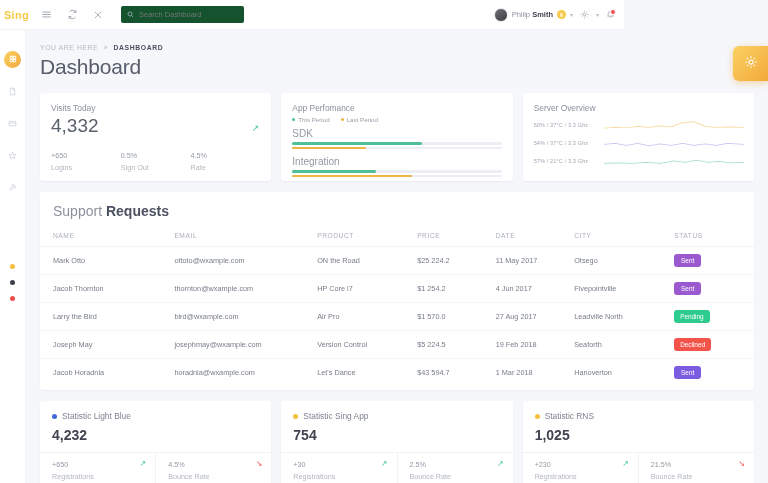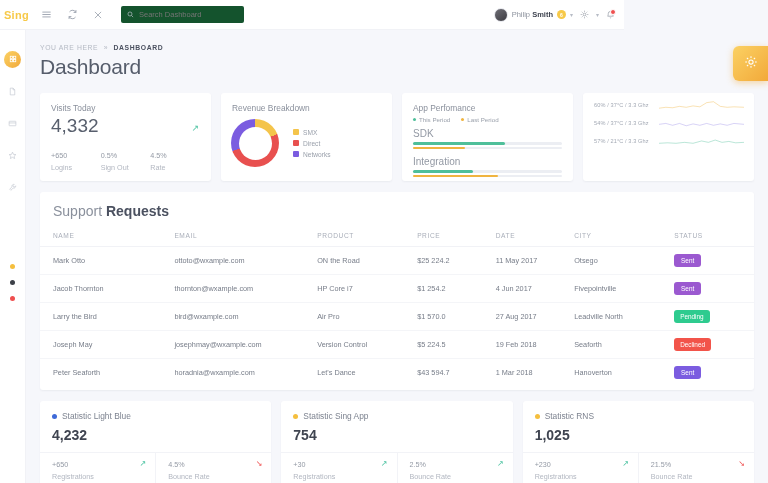--- a/index.html
+++ b/index.html
@@ -336,40 +336,20 @@
           <div class="wf-val">0.5%</div>
           <div class="wf-lbl">Sign Out</div>
         </div>
         <div>
           <div class="wf-val">4.5%</div>
           <div class="wf-lbl">Rate</div>
         </div>
       </div>
     </div>
 
-    <div class="card w">
-      <div class="w-title">Revenue Breakdown</div>
-      <div class="donut-wrap">
-        <div class="donut"></div>
-        <div class="legend">
-          <span class="lg">
-            <i style="background:#f4c44b"></i>
-            <span>SMX</span>
-          </span>
-          <span class="lg">
-            <i style="background:#e8504f"></i>
-            <span>Direct</span>
-          </span>
-          <span class="lg">
-            <i style="background:#7b5ce0"></i>
-            <span>Networks</span>
-          </span>
-        </div>
-      </div>
-    </div>
 
     <div class="card w">
       <div class="w-title">App Perfomance</div>
       <div class="perf-legend">
         <span class="pl">
           <i style="background:#4fbf9a"></i>
           <span>This Period</span>
         </span>
         <span class="pl">
           <i style="background:#f0b440"></i>
@@ -390,20 +370,21 @@
         <div class="bar">
             <span style="background:#4fbf9a;width:40%"></span>
           </div>
         <div class="bar">
             <span style="background:#f0b440;width:57%"></span>
           </div>
       </div>
     </div>
 
     <div class="card w">
+      <div class="w-title">Server Overview</div>
       <div class="srv-row">
         <div class="srv-txt">60% / 37°C / 3.3 Ghz</div>
         <svg class="srv-spark" viewBox="0 0 100 14" preserveAspectRatio="none">
           <polyline points="0,11 8,10 16,10.5 24,9 32,10 40,8.5 48,9.5 56,5 64,4 72,9 80,10 88,9.5 100,10" fill="none" stroke="#f0b440" stroke-width="0.8" opacity="0.55"></polyline>
         </svg>
       </div>
       <div class="srv-row">
         <div class="srv-txt">54% / 37°C / 3.3 Ghz</div>
         <svg class="srv-spark" viewBox="0 0 100 14" preserveAspectRatio="none">
           <polyline points="0,9 8,8 16,10 24,8 32,10.5 40,8.5 48,10 56,8 64,10 72,8.5 80,10 88,8 100,9" fill="none" stroke="#9b8ee8" stroke-width="0.8" opacity="0.55"></polyline>
@@ -463,21 +444,21 @@
         <tr>
           <td>Joseph May</td>
           <td>josephmay@wxample.com</td>
           <td>Version Control</td>
           <td>$5 224.5</td>
           <td>19 Feb 2018</td>
           <td>Seaforth</td>
           <td><span class="chip" style="background:#f2544a">Declined</span></td>
         </tr>
         <tr>
-          <td>Peter Seaforth</td>
+          <td>Jacob Horadnia</td>
           <td>horadnia@wxample.com</td>
           <td>Let's Dance</td>
           <td>$43 594.7</td>
           <td>1 Mar 2018</td>
           <td>Hanoverton</td>
           <td><span class="chip" style="background:#7b5ce0">Sent</span></td>
         </tr>
       </tbody>
     </table>
   </div>

